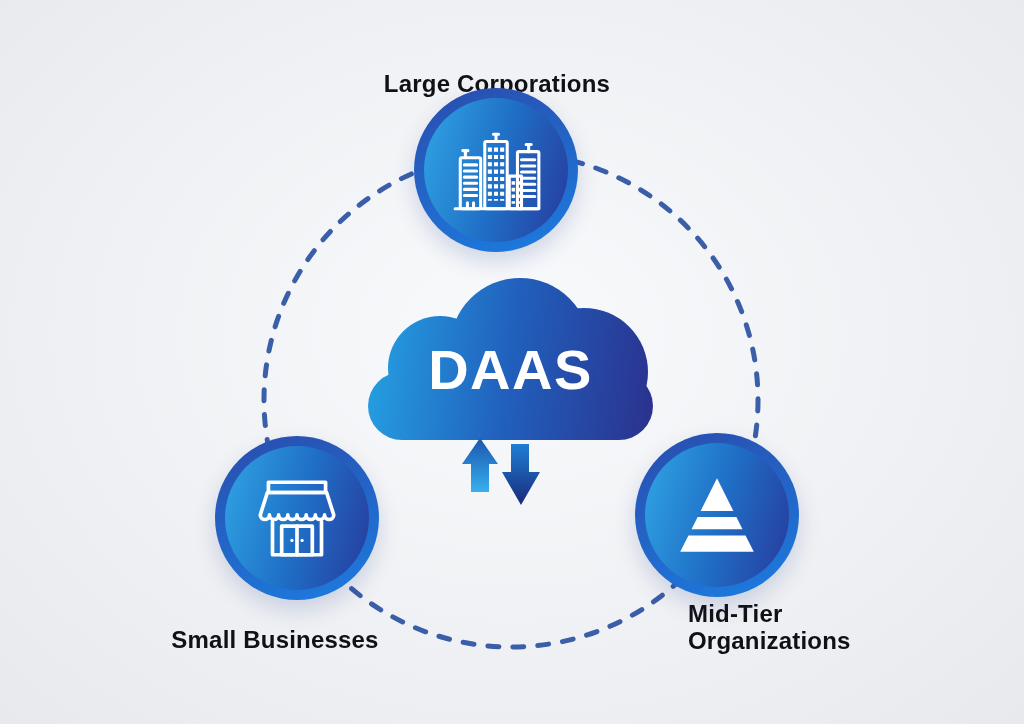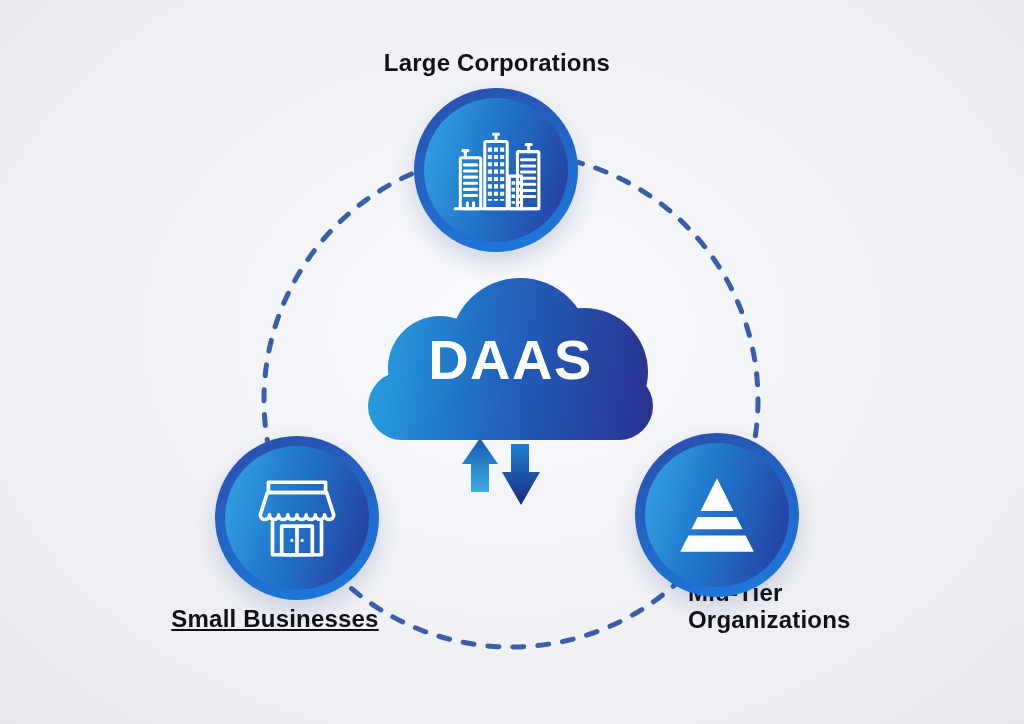--- a/index.html
+++ b/index.html
@@ -21,31 +21,32 @@
     display:flex;align-items:center;justify-content:center;
   }
   .circle-inner{
     width:144px;height:144px;border-radius:50%;
     background:linear-gradient(105deg,#30a5e4 0%,#1f6ec6 52%,#283a9c 100%);
     display:flex;align-items:center;justify-content:center;
   }
   .node-label{
     color:#101114;font-weight:bold;font-size:24px;line-height:1.12;
     letter-spacing:0.2px;
+    margin-top:21px;
   }
   .label-top{left:347px;top:50px;width:300px;text-align:center;}
-  .label-bl{left:125px;top:606px;width:300px;text-align:center;text-decoration:underline;}
+  .label-bl{left:125px;top:606px;width:300px;text-align:center;}
   .label-br{left:688px;top:580px;width:195px;text-align:left;}
   .circle-top{left:414px;top:88px;}
   .circle-bl{left:215px;top:436px;}
   .circle-br{left:635px;top:433px;}
   
   .cloud-svg{left:368px;top:276px;width:285px;height:166px;}
   .cloud-label{
-    left:368px;top:332px;width:285px;text-align:center;
+    left:368px;top:342px;width:285px;text-align:center;
     color:#ffffff;font-weight:bold;font-size:56px;line-height:1;
     letter-spacing:1.5px;
   }
   .arrows-svg{left:455px;top:432px;width:95px;height:78px;}
   .icon-svg{width:98px;height:98px;display:block;}
 </style>
 </head>
 <body>
 
 <div class="canvas">

